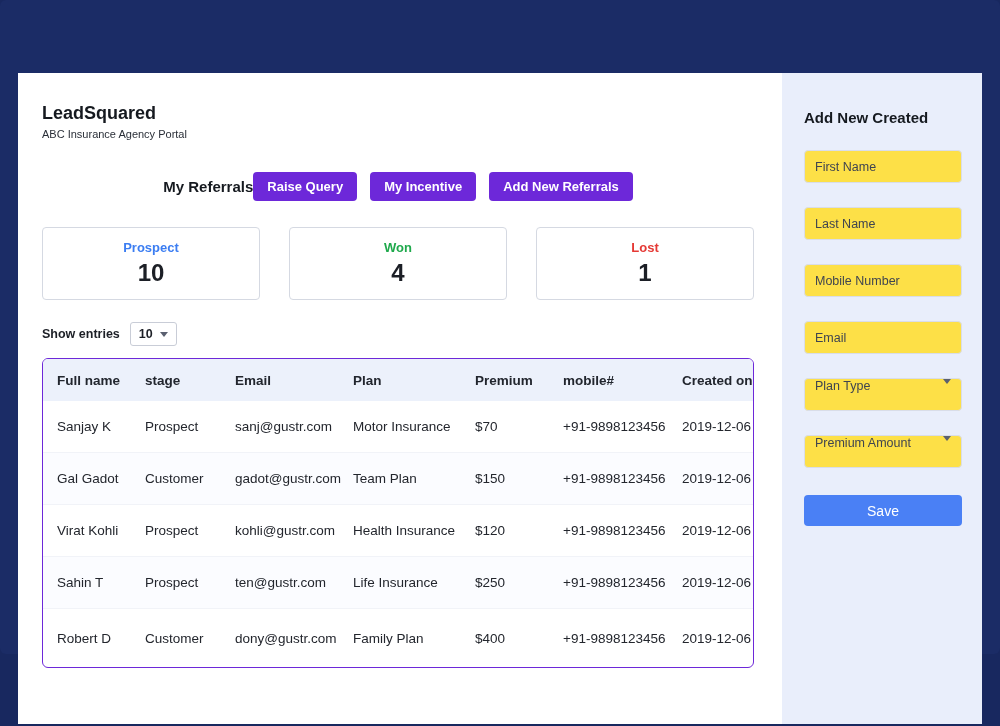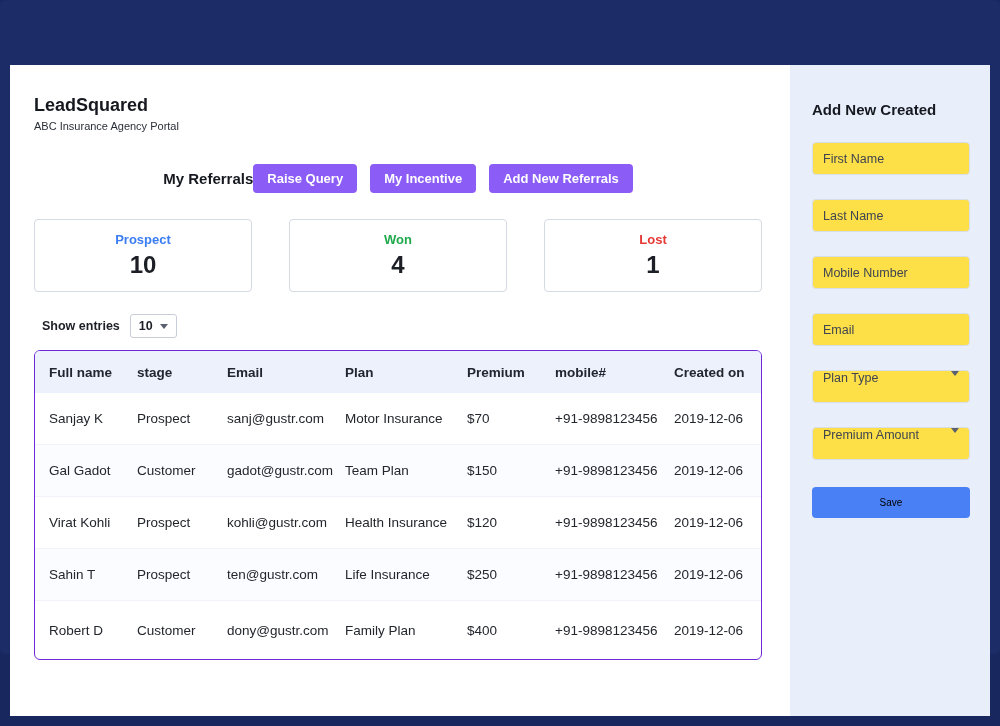--- a/index.html
+++ b/index.html
@@ -5,21 +5,21 @@
   * { box-sizing: border-box; margin: 0; padding: 0; }
   html, body { width: 1000px; height: 726px; }
   body {
     font-family: "Liberation Sans", sans-serif;
     background: #18285f;
   }
   .app {
     width: 1000px; height: 654px;
     background: #1b2c66;
     border-radius: 6px;
-    padding: 10px;
+    padding: 18px;
   }
   .topbar { height: 55px; background: #1b2c66; }
   .content { display: flex; height: 651px; }
 
   
   .main {
     width: 780px; height: 100%;
     background: #ffffff;
     padding: 30px 28px 0 24px;
     overflow: hidden;
@@ -27,21 +27,21 @@
   .brand-title { font-size: 18px; font-weight: bold; color: #15191f; }
   .brand-subtitle { font-size: 11px; color: #2a2f38; margin-top: 4px; }
 
   .toolbar-row {
     margin-top: 32px;
     display: flex; align-items: center; justify-content: center;
   }
   .section-title { font-size: 15px; font-weight: bold; color: #15191f; }
   .toolbar-buttons { display: flex; gap: 13px; }
   .btn {
-    background: #8b5cf6; color: #ffffff;
+    background: #6d28d9; color: #ffffff;
     border: none; border-radius: 4px;
     font-size: 13px; font-weight: bold;
     padding: 7px 14px;
     font-family: "Liberation Sans", sans-serif;
     cursor: pointer;
   }
 
   .stats-row {
     margin-top: 26px;
     display: flex; justify-content: space-between;
@@ -53,21 +53,21 @@
     align-items: center; justify-content: center;
     gap: 4px;
   }
   .stat-label { font-size: 13px; font-weight: bold; }
   .stat-card.prospect .stat-label { color: #3b7df2; }
   .stat-card.won .stat-label { color: #1fa94c; }
   .stat-card.lost .stat-label { color: #e53935; }
   .stat-value { font-size: 24px; font-weight: bold; color: #1c1f26; }
 
   .entries-row { margin-top: 22px; display: flex; align-items: center; gap: 10px; }
-  .entries-label { font-size: 12.5px; font-weight: bold; color: #1c1f26; margin-left: 8px; }
+  .entries-label { font-size: 12.5px; font-weight: bold; color: #1c1f26; }
   .entries-select {
     border: 1px solid #c9cdd7; border-radius: 3px;
     background: #fff;
     padding: 4px 8px;
     display: flex; align-items: center; gap: 7px;
     font-size: 12.5px; font-weight: bold; color: #1c1f26;
     cursor: pointer;
   }
   .caret {
     width: 0; height: 0;
@@ -122,23 +122,23 @@
   }
   input.field::placeholder { color: #3f4450; opacity: 1; }
   input.field { outline: none; }
   .select-field {
     display: flex; align-items: flex-start; justify-content: space-between;
     cursor: pointer;
   }
   .save-btn {
     margin-top: 27px;
     width: 158px; height: 31px;
-    background: #4a80f5; color: #000000;
+    background: #4a80f5; color: #ffffff;
     border: none; border-radius: 4px;
-    font-size: 10px;
+    font-size: 14px;
     font-family: "Liberation Sans", sans-serif;
     cursor: pointer;
     text-align: center;
   }
 </style>
 </head>
 <body>
 
 <div class="app">
   <div class="topbar"></div>

